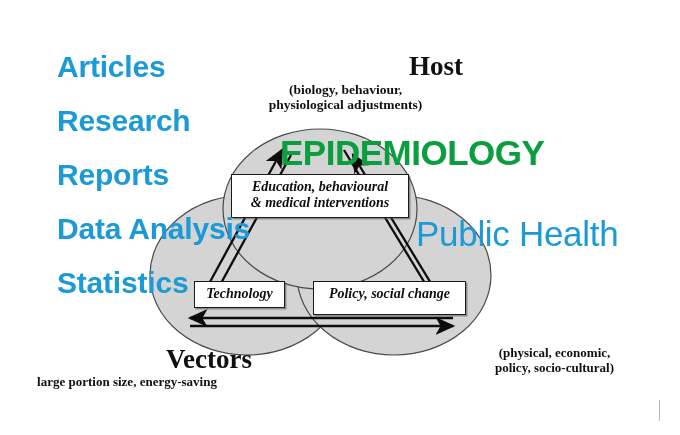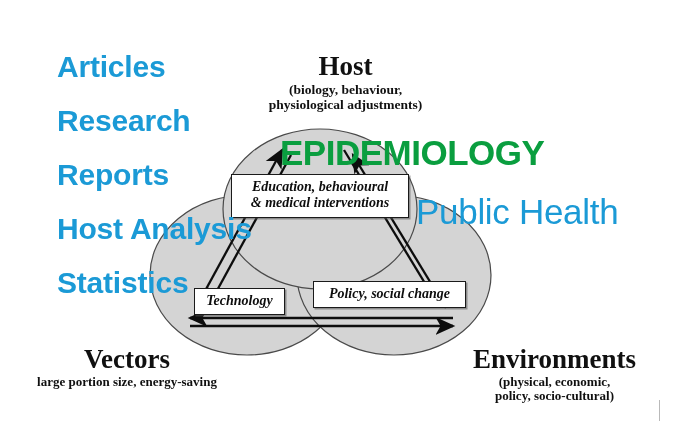--- a/index.html
+++ b/index.html
@@ -44,21 +44,21 @@
     font-size: 35px;
     font-weight: 600;
     color: #0a9e3f;
     letter-spacing: -0.5px;
     white-space: nowrap;
     z-index: 6;
   }
   .word-ph {
     position: absolute;
     left: 416px;
-    top: 192px;
+    top: 214px;
     font-family: "Liberation Sans", sans-serif;
     font-size: 35px;
     font-weight: 500;
     color: #1b9ad6;
     letter-spacing: -0.3px;
     white-space: nowrap;
     z-index: 6;
   }
 
   
@@ -67,20 +67,21 @@
     text-align: center;
     font-family: "Liberation Serif", serif;
     color: #101010;
     z-index: 5;
   }
   .cap .cap-title {
     font-size: 27px;
     font-weight: bold;
     line-height: 1.06;
     white-space: nowrap;
+    text-align: right;
   }
   .cap .cap-sub {
     font-size: 13.5px;
     font-weight: bold;
     line-height: 1.12;
     margin-top: 1px;
   }
   #cap-host   { left: 228px; top: 52px;  width: 235px; }
   #cap-vect   { left: 2px;   top: 345px; width: 250px; }
   #cap-env    { left: 432px; top: 345px; width: 245px; }
@@ -105,22 +106,22 @@
     font-family: "Liberation Serif", serif;
     font-style: italic;
     font-weight: bold;
     color: #0d0d0d;
     text-align: center;
     line-height: 1.17;
     z-index: 4;
     box-sizing: border-box;
   }
   #box-edu  { left: 231px; top: 174px; width: 178px; padding: 4px 5px 5px; font-size: 14px; text-align: center; }
-  #box-tech { left: 194px; top: 288px; width: 91px;  padding: 4px 4px 5px;  font-size: 14px; }
-  #box-pol  { left: 313px; top: 281px; width: 153px; padding: 4px 4px 5px;  font-size: 14px; }
+  #box-tech { left: 194px; top: 281px; width: 91px;  padding: 4px 4px 5px;  font-size: 14px; }
+  #box-pol  { left: 313px; top: 281px; width: 153px; padding: 4px 4px 12px;  font-size: 14px; }
 
   
   .caret-mark {
     position: absolute;
     left: 659px;
     top: 400px;
     width: 1px;
     height: 21px;
     background: #b9b9b9;
     z-index: 7;
@@ -179,32 +180,31 @@
   </div>
 
   <div class="cap" id="cap-vect">
     <div class="cap-title">Vectors</div>
     <div class="cap-sub">
       <div>large portion size, energy-saving</div>
     </div>
   </div>
 
   <div class="cap" id="cap-env">
-    <div class="cap-title">Environments</div>
     <div class="cap-sub">
       <div>(physical, economic,</div>
       <div>policy, socio-cultural)</div>
     </div>
   </div>
 
   <div class="blue-list">
     <div class="blue-item">Articles</div>
     <div class="blue-item">Research</div>
     <div class="blue-item">Reports</div>
-    <div class="blue-item">Host Analysis</div>
+    <div class="blue-item">Data Analysis</div>
     <div class="blue-item">Statistics</div>
   </div>
 
   <div class="word-epi">EPIDEMIOLOGY</div>
   <div class="word-ph">Public Health</div>
 
   <div class="caret-mark"></div>
 
 </div>
 

